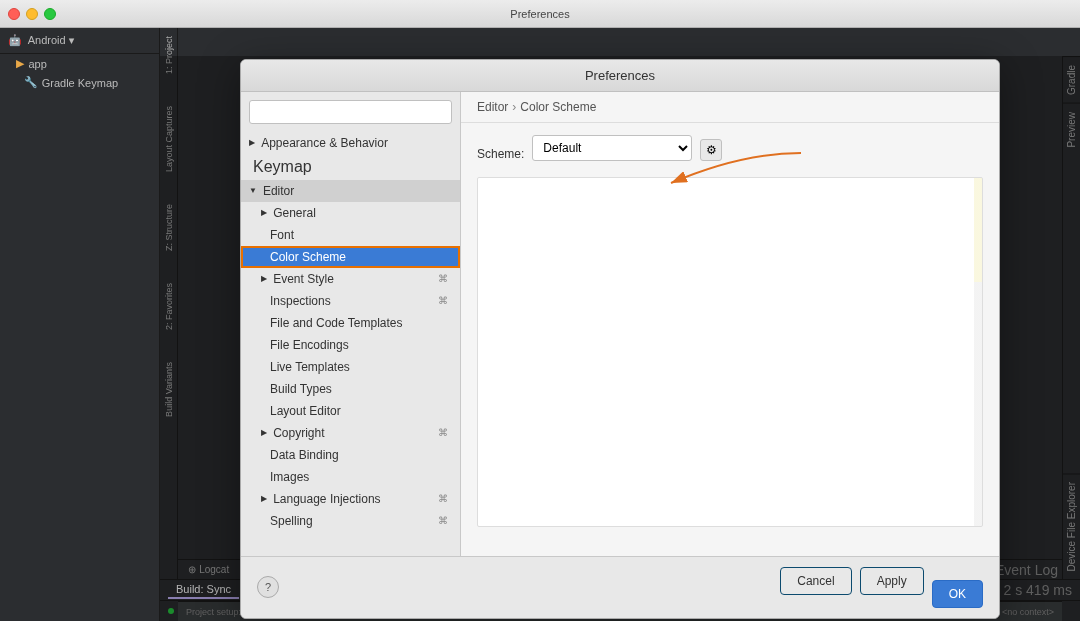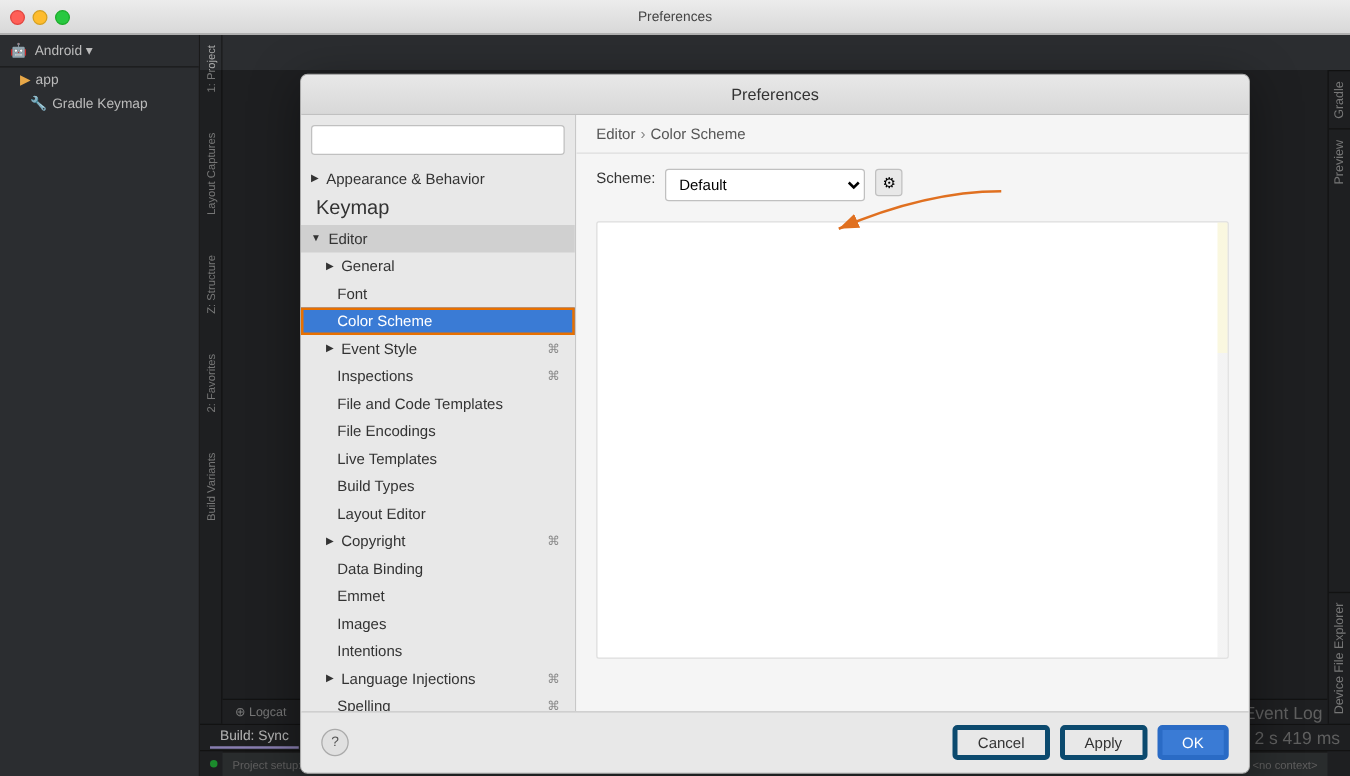--- a/index.html
+++ b/index.html
@@ -199,21 +199,21 @@
     .breadcrumb-arrow { color: #888; }
 
     .content-main {
       flex: 1;
       padding: 12px 16px;
       position: relative;
     }
 
     .scheme-row {
       display: flex;
-      align-items: flex-start;
+      align-items: flex-end;
       gap: 8px;
       margin-bottom: 16px;
     }
     .scheme-label {
       font-size: 12px;
       color: #333;
     }
     .scheme-select {
       height: 26px;
       border: 1px solid #c0c0c0;
@@ -256,28 +256,29 @@
     }
     .footer-left { display: flex; gap: 8px; }
     .footer-right { display: flex; gap: 8px; }
 
     .btn {
       height: 28px;
       padding: 0 16px;
       border-radius: 4px;
       font-size: 12px;
       cursor: pointer;
-      border: 4px solid #0c4a6e;
+      border: 1px solid #0c4a6e;
       background: #e8e8e8;
       color: #333;
     }
     .btn.primary {
       background: #3a7bd5;
       color: #fff;
       border-color: #2a6bc5;
+      margin-top: 13px;
     }
     .btn-help {
       width: 22px; height: 22px;
       border-radius: 50%;
       border: 1px solid #aaa;
       background: #e0e0e0;
       display: flex;
       align-items: center;
       justify-content: center;
       font-size: 11px;
@@ -459,27 +460,21 @@
             </div>
             <div class="nav-item child">
               <span class="arrow">▶</span>
               <span>Copyright</span>
               <span class="shortcut">⌘</span>
             </div>
             <div class="nav-item child2">
               <span>Data Binding</span>
             </div>
             <div class="nav-item child2">
-              <span>Emmet</span>
-            </div>
-            <div class="nav-item child2">
               <span>Images</span>
-            </div>
-            <div class="nav-item child2">
-              <span>Intentions</span>
             </div>
             <div class="nav-item child">
               <span class="arrow">▶</span>
               <span>Language Injections</span>
               <span class="shortcut">⌘</span>
             </div>
             <div class="nav-item child2">
               <span>Spelling</span>
               <span class="shortcut">⌘</span>
             </div>

